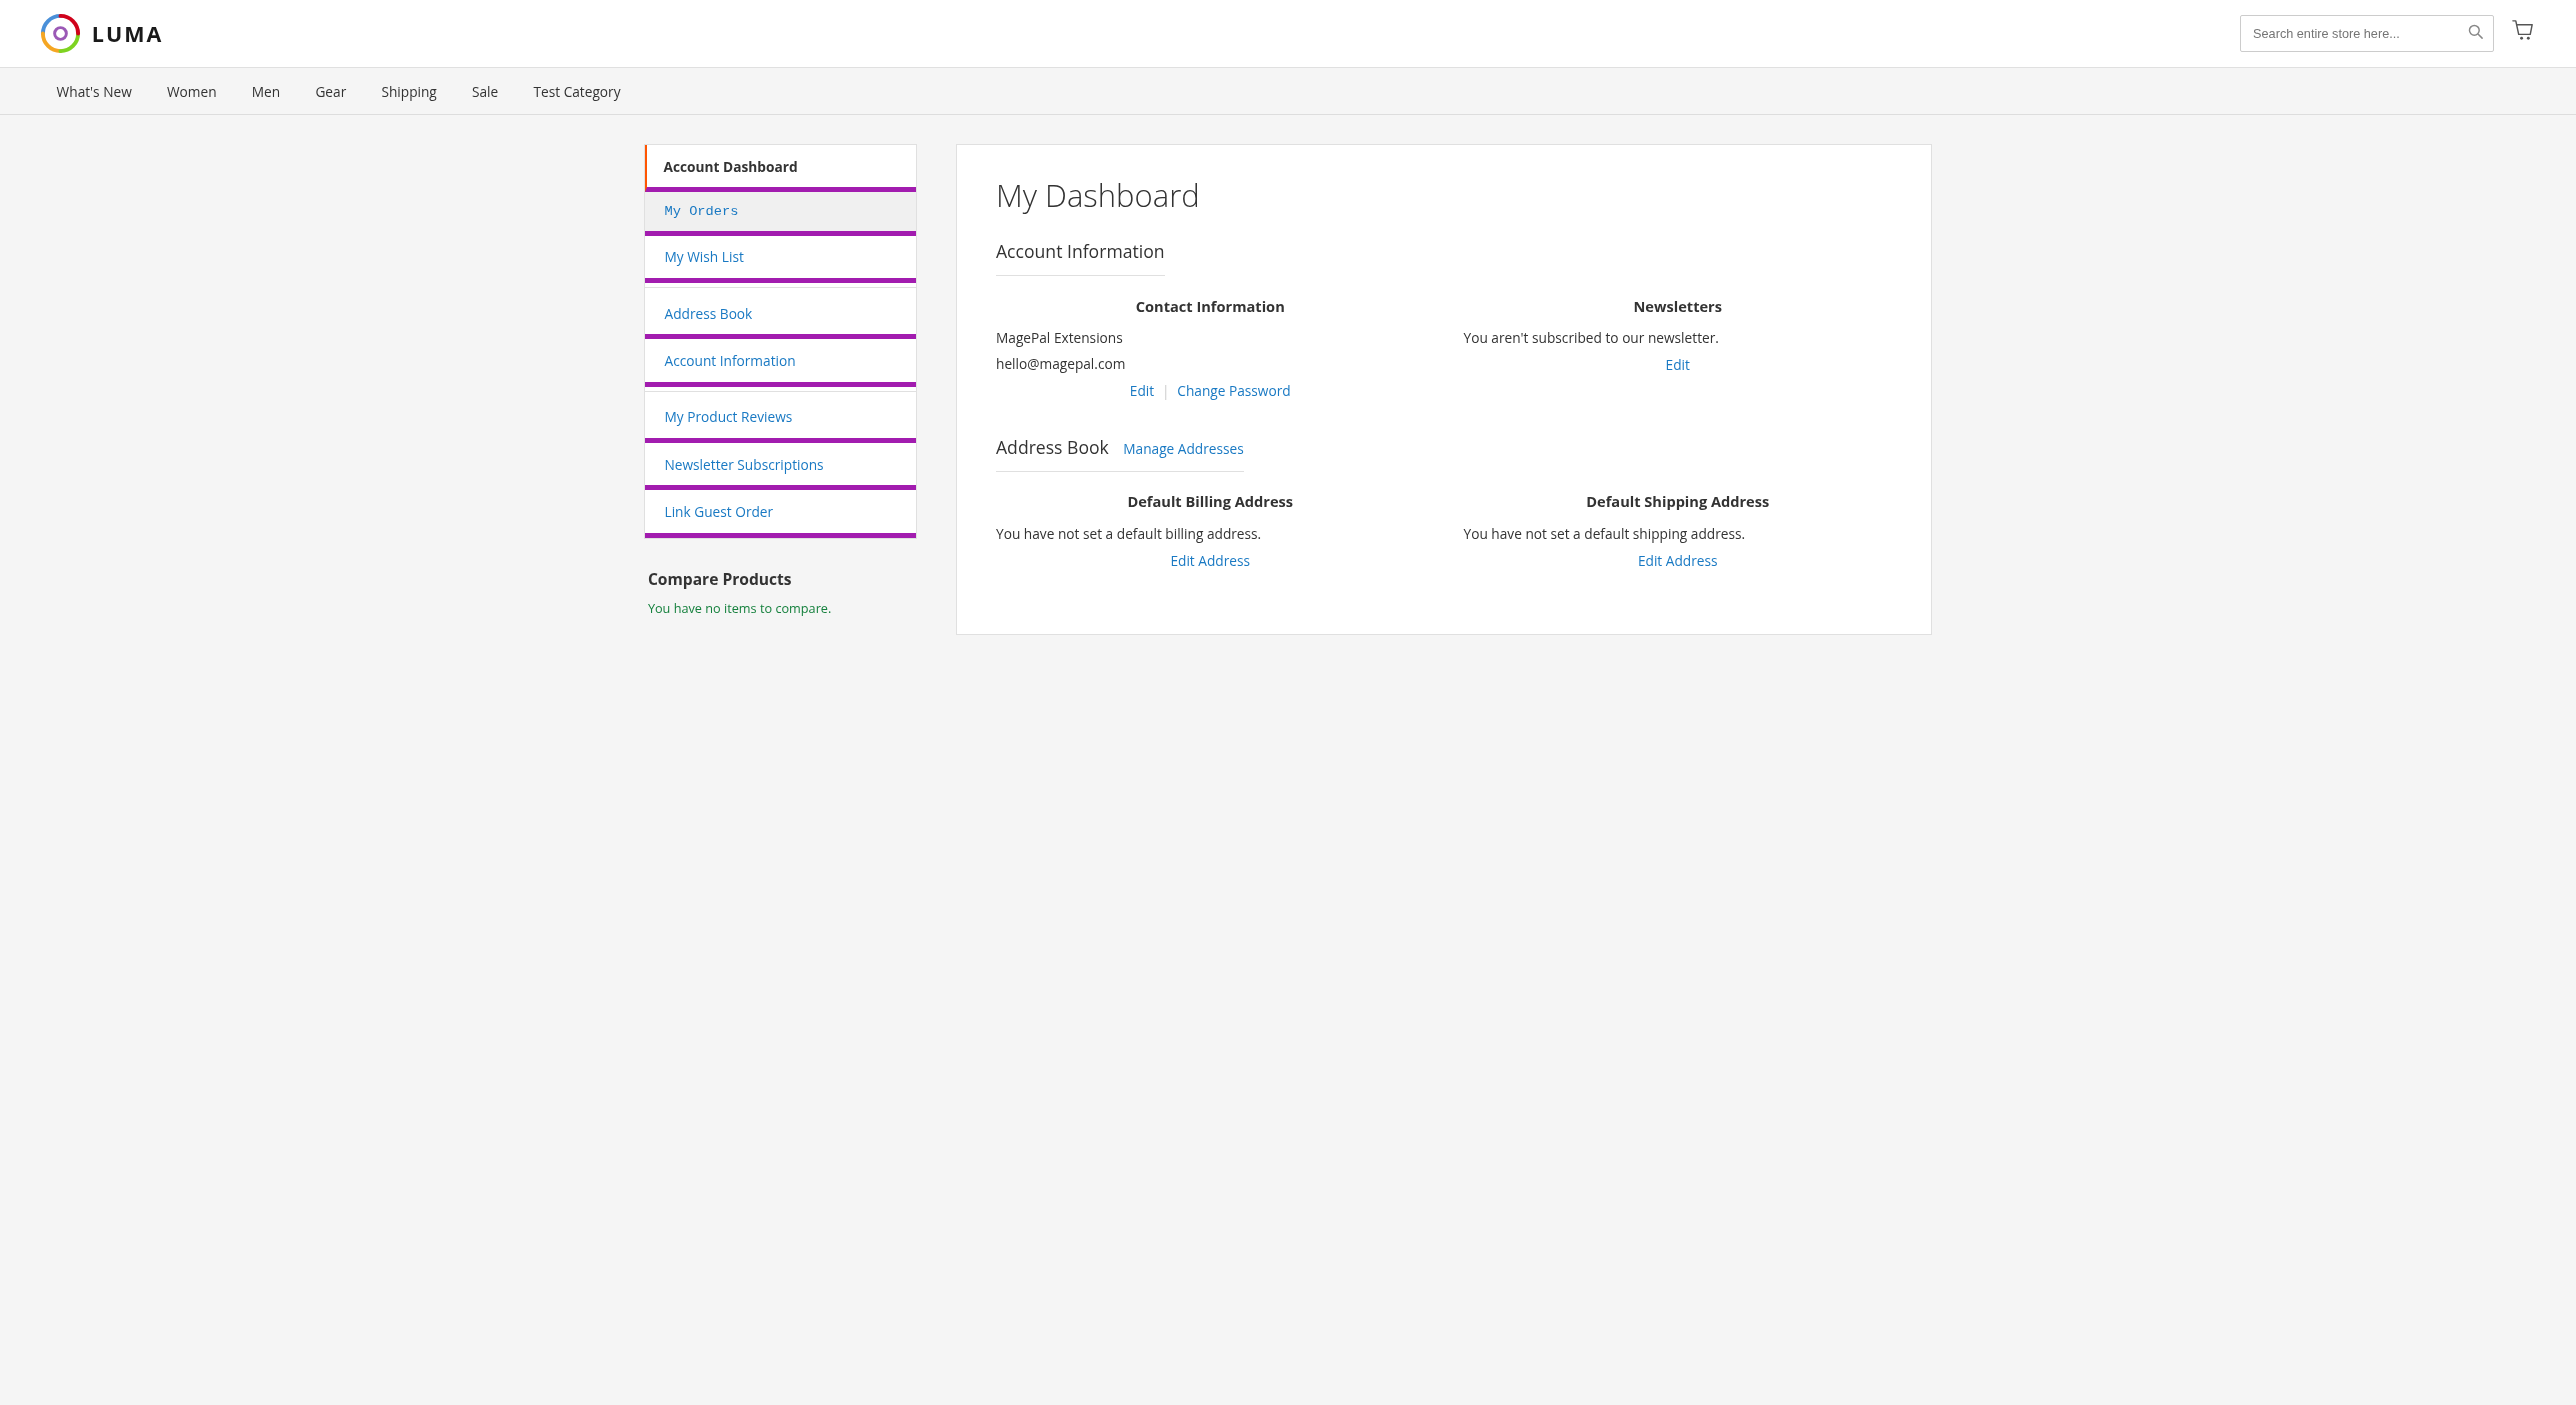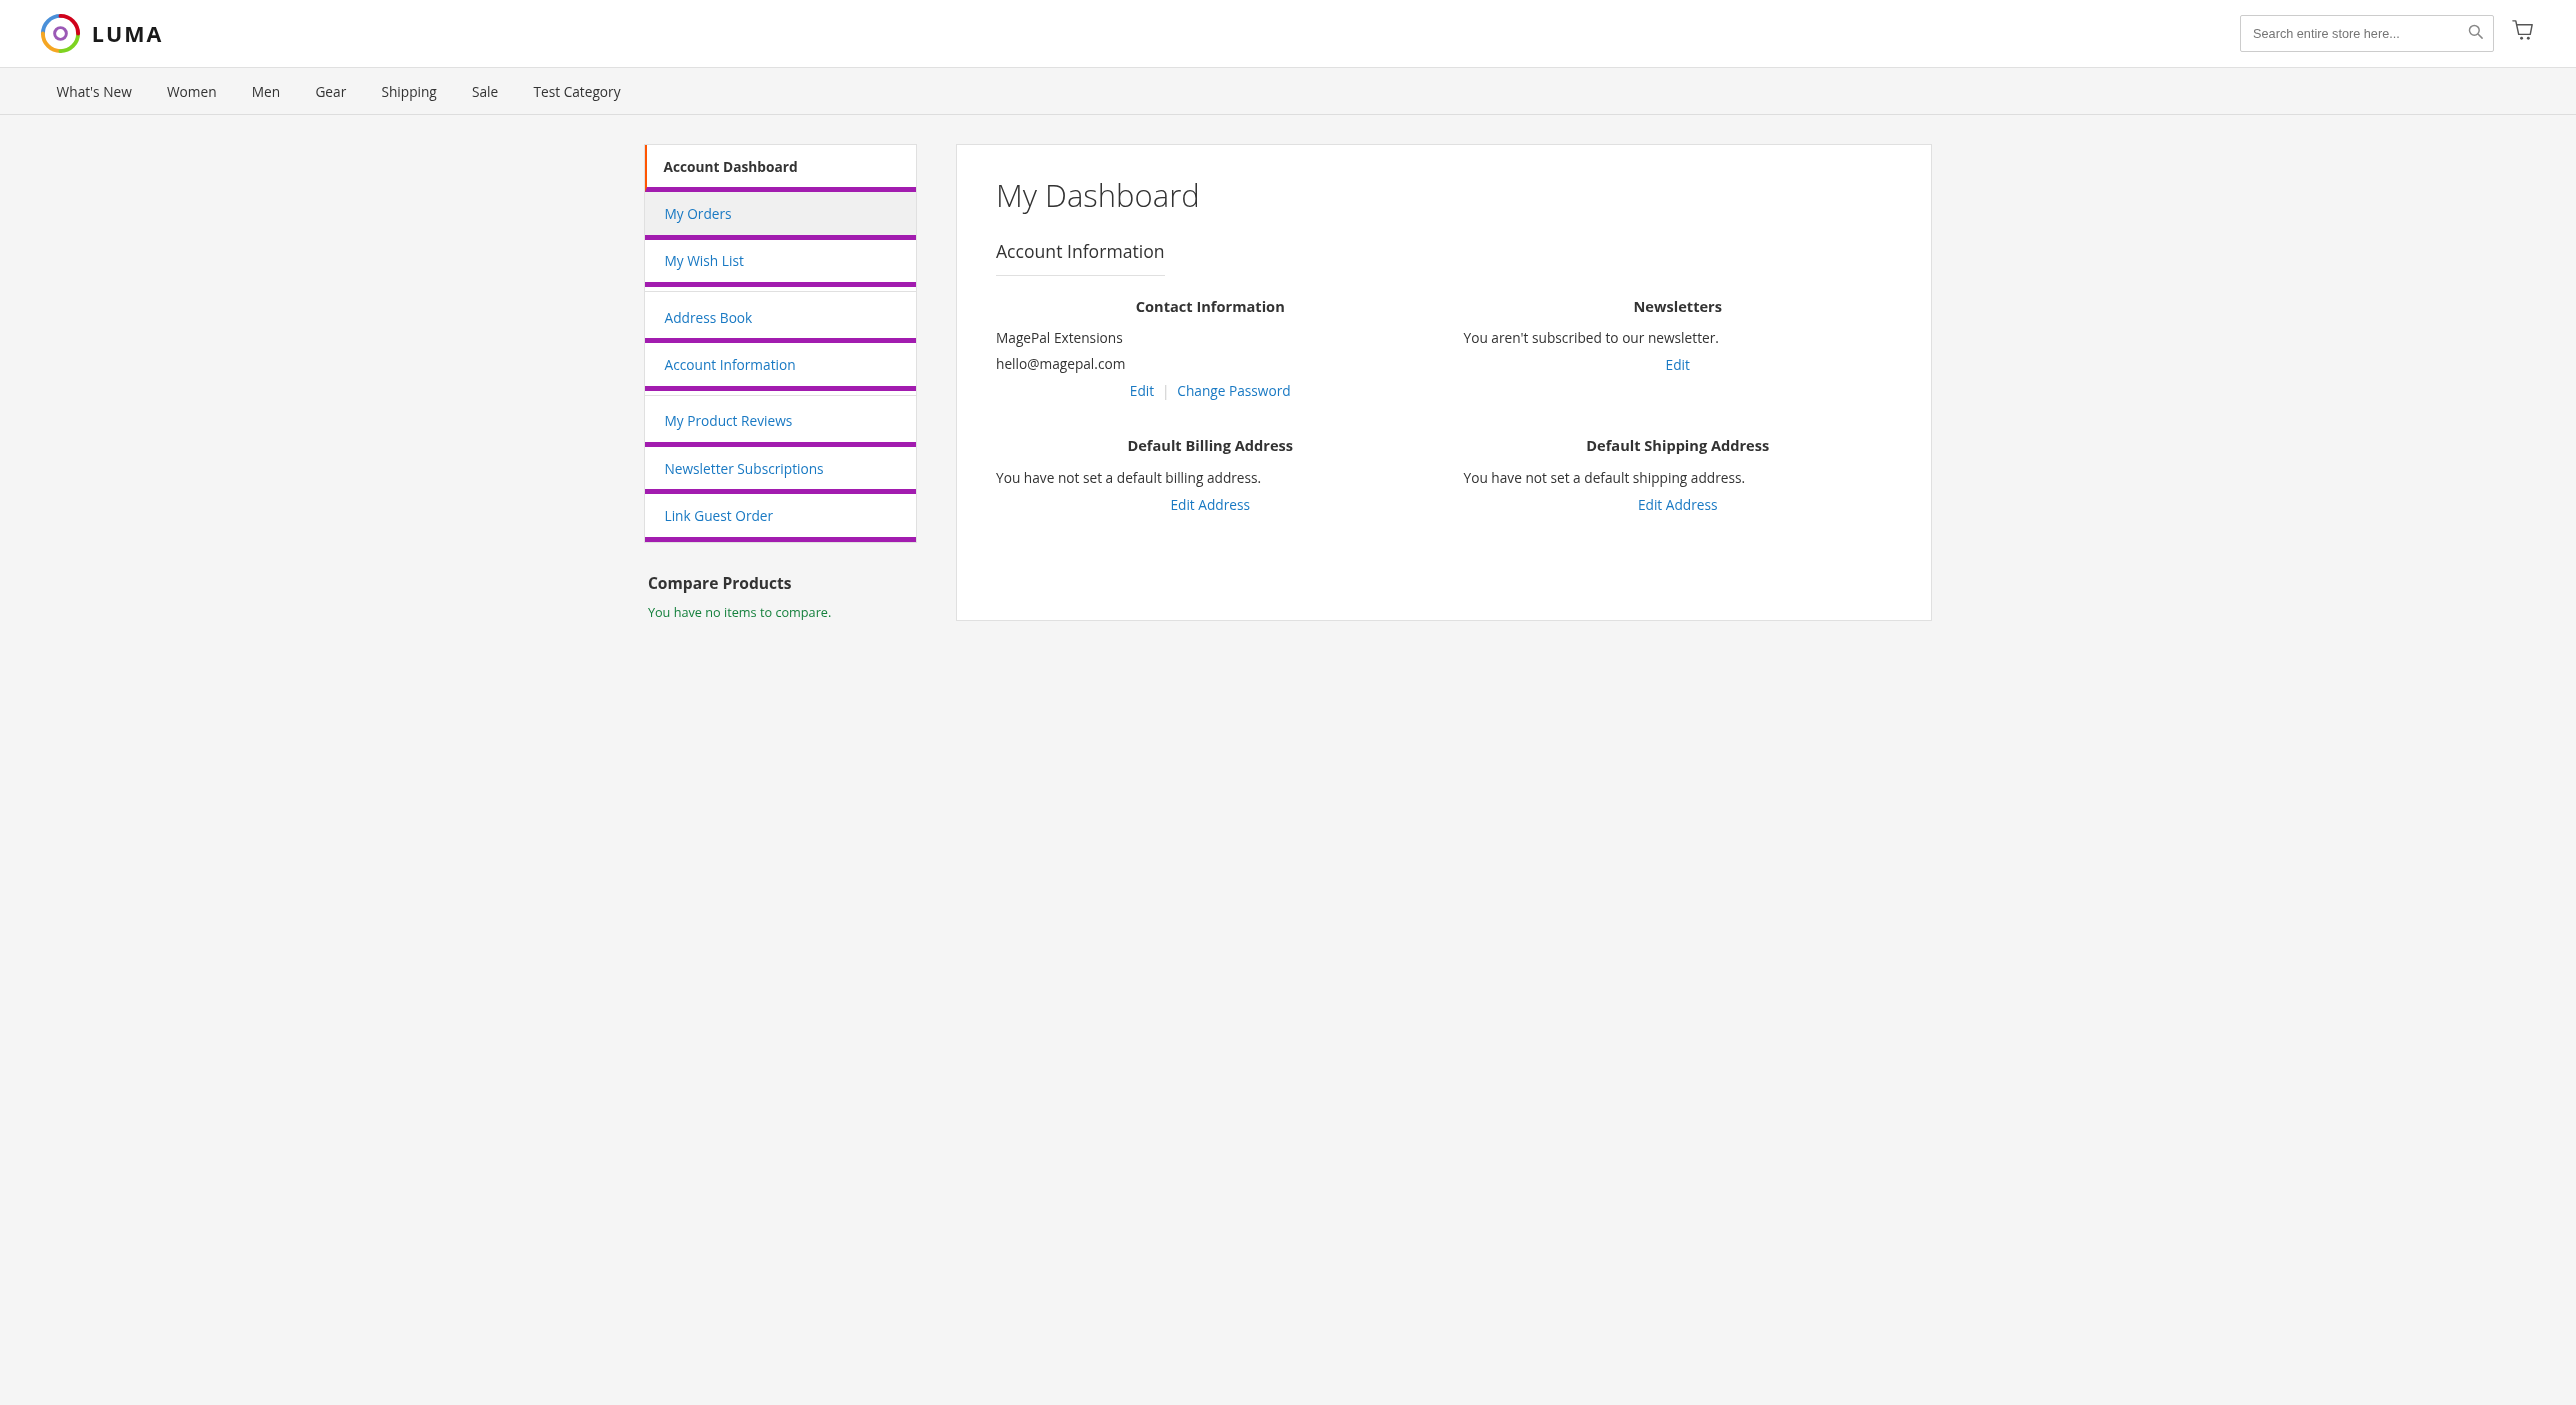--- a/index.html
+++ b/index.html
@@ -97,21 +97,21 @@
   <span class="nav-item">Shipping</span>
   <span class="nav-item">Sale</span>
   <span class="nav-item">Test Category</span>
 </div>
 
 <div class="main">
 
   <div class="sidebar">
     <div class="sidebar-nav">
       <a class="sidebar-item active">Account Dashboard</a>
-      <a class="sidebar-item hovered" style="cursor:default;">My Orders</a>
+      <a class="sidebar-item hovered" style="cursor:default;font-family:Liberation Mono, monospace;">My Orders</a>
       <a class="sidebar-item">My Wish List</a>
       <div class="sidebar-divider"></div>
       <a class="sidebar-item">Address Book</a>
       <a class="sidebar-item">Account Information</a>
       <div class="sidebar-divider"></div>
       <a class="sidebar-item">My Product Reviews</a>
       <a class="sidebar-item">Newsletter Subscriptions</a>
       <a class="sidebar-item">Link Guest Order</a>
     </div>
     <div class="compare-section">
@@ -144,20 +144,26 @@
           <div class="col-title">Newsletters</div>
           <div class="col-text">You aren't subscribed to our newsletter.</div>
           <div class="col-actions">
             <a class="link">Edit</a>
           </div>
         </div>
       </div>
     </div>
 
     <div class="section">
+      <div class="section-header">
+        <h2 class="section-title">
+          <span>Address Book</span>
+          <a class="manage-link">Manage Addresses</a>
+        </h2>
+      </div>
       <div class="two-col">
 
         <div class="col">
           <div class="col-title">Default Billing Address</div>
           <div class="col-text">You have not set a default billing address.</div>
           <div class="col-actions">
             <a class="link">Edit Address</a>
           </div>
         </div>
 

